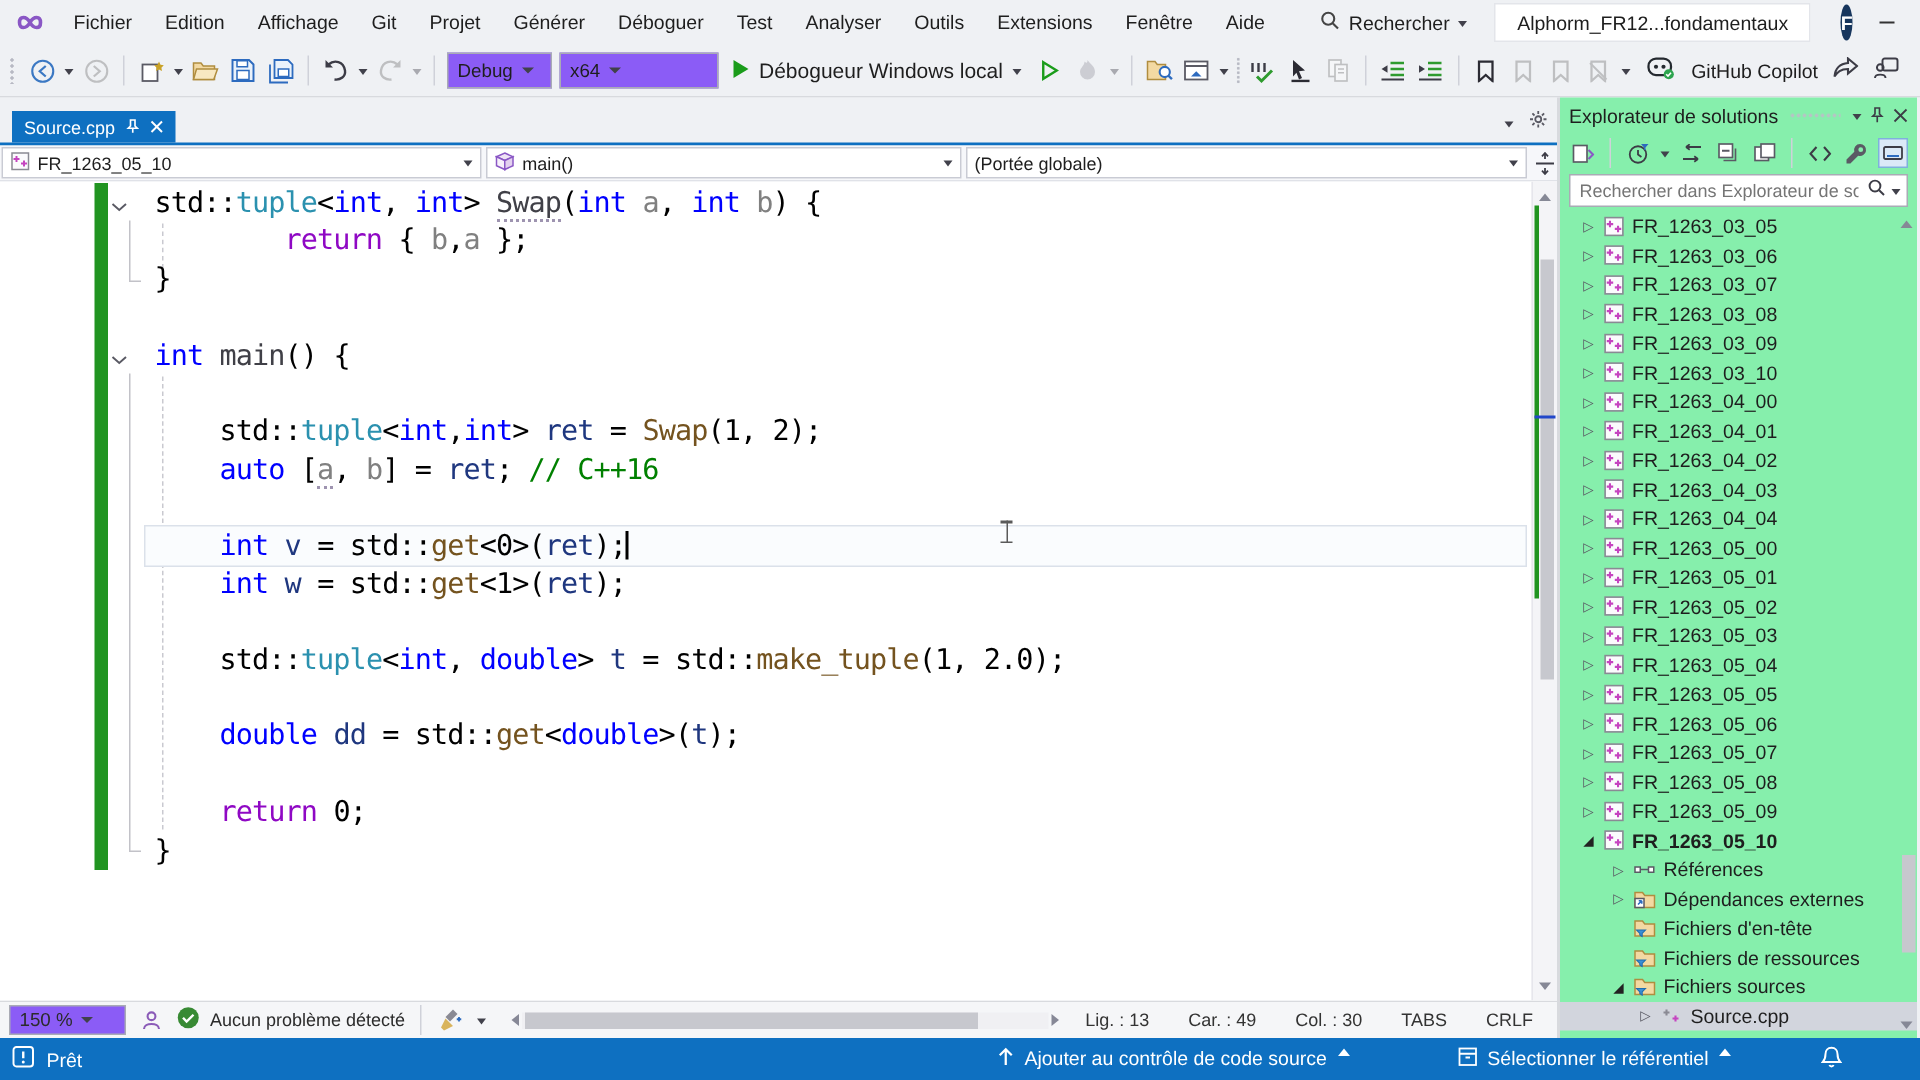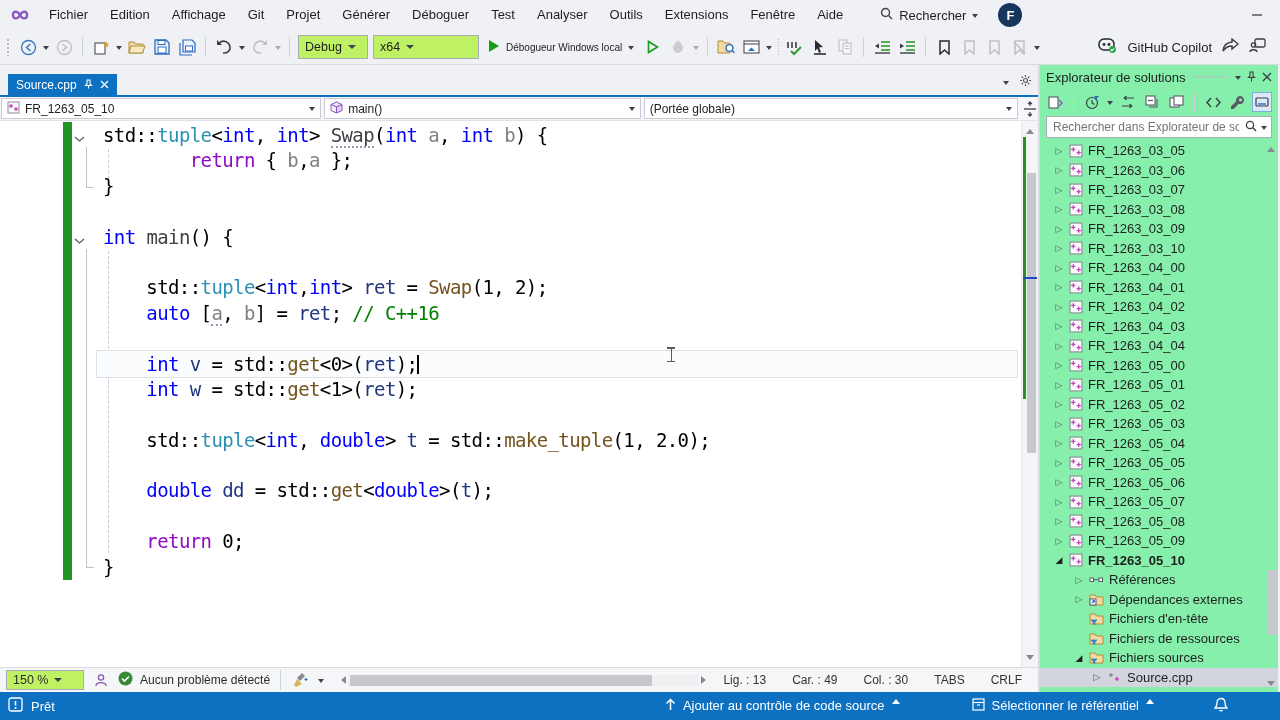--- a/index.html
+++ b/index.html
@@ -23,25 +23,25 @@
   
   .toolbar{height:34px;flex:0 0 34px;display:flex;align-items:center;background:#eff1f4;
            border-bottom:1px solid #d8dade;padding:0 6px;gap:5px;}
   .grip{width:4px;height:18px;background-image:radial-gradient(circle,#b7b9c3 1px,transparent 1.2px);
         background-size:4px 4px;margin-right:3px;}
   .tico{width:20px;height:20px;display:flex;align-items:center;justify-content:center;flex:0 0 auto;}
   .dis{opacity:.4;}
   .vsep{width:1px;height:20px;background:#cfd1d9;margin:0 3px;flex:0 0 1px;}
   .dotsep{width:3px;height:18px;background-image:radial-gradient(circle,#b7b9c3 .8px,transparent 1px);
         background-size:3px 3px;}
-  .combo{display:flex;align-items:center;background:#bef264;border:1px solid #a9abb5;height:22px;
+  .combo{display:flex;align-items:center;background:#8b5cf6;border:1px solid #a9abb5;height:22px;
          font-size:12.5px;padding:0 6px;gap:6px;}
   .car{width:0;height:0;border:4px solid transparent;border-top:4px solid #41414b;margin-top:4px;}
   .car.sm{border-width:3.5px;border-top-width:4px;}
-  .runbtn{display:flex;align-items:center;gap:6px;font-size:10px;padding:0 4px;}
+  .runbtn{display:flex;align-items:center;gap:6px;font-size:14px;padding:0 4px;}
   .copilot-group{margin-left:auto;display:flex;align-items:center;gap:10px;font-size:13px;padding-right:8px;}
 
   
   .content{flex:1;display:flex;min-height:0;background:#eff1f4;}
   .left-pane{width:1038px;display:flex;flex-direction:column;min-height:0;}
   .divider{width:2px;background:#d8dade;}
   
   .tabstrip{height:30px;display:flex;align-items:flex-end;padding-left:8px;position:relative;}
   .tab{height:21px;background:#0e70c1;color:#fff;display:flex;align-items:center;gap:7px;
        font-size:12px;padding:0 8px;}
@@ -156,20 +156,23 @@
       </nav>
     <div class="tb-search">
       <span>
         <svg width="13" height="13" viewBox="0 0 13 13">
             <circle cx="5.5" cy="5.5" r="4" fill="none" stroke="#444" stroke-width="1.4"></circle>
             <line x1="8.6" y1="8.6" x2="12" y2="12" stroke="#444" stroke-width="1.4"></line>
           </svg>
       </span>
       <span>Rechercher</span>
       <span class="car sm"></span>
+    </div>
+    <div class="sol-box">
+      <span>Alphorm_FR12...fondamentaux</span>
     </div>
     <div class="avatar">
       <span>F</span>
     </div>
     <div class="winbtns">
       <div class="winbtn">
           <svg width="12" height="12">
             <line x1="1" y1="6" x2="11" y2="6" stroke="#333" stroke-width="1.2"></line>
           </svg>
         </div>

